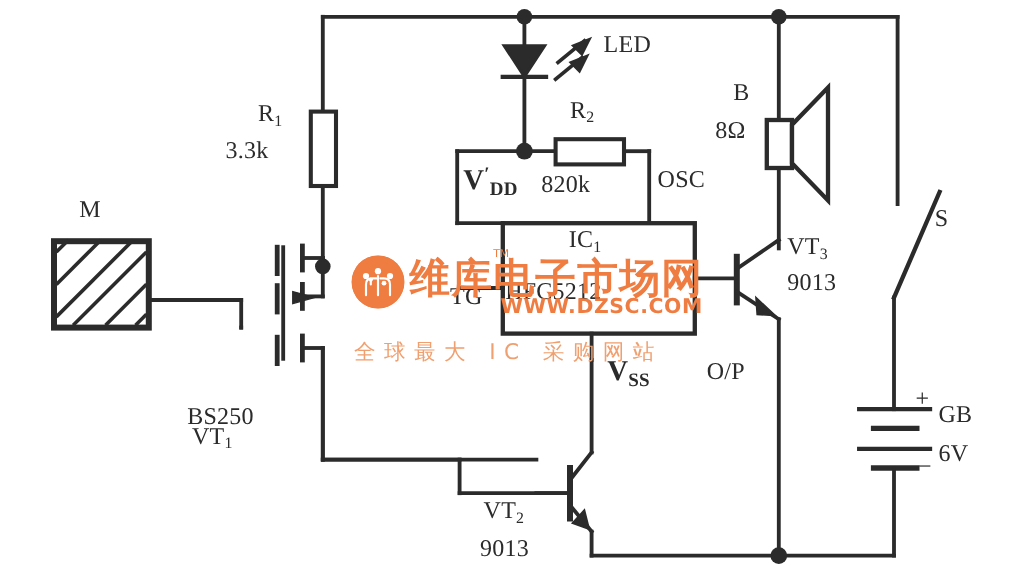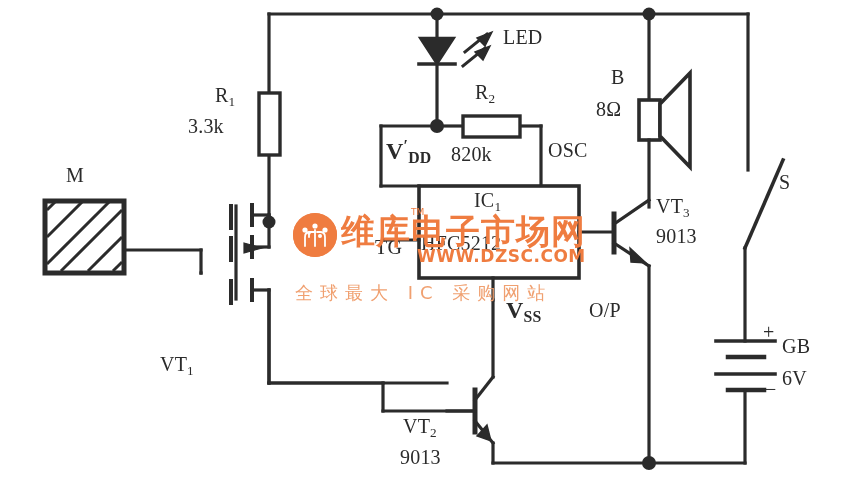--- a/index.html
+++ b/index.html
@@ -277,20 +277,21 @@
 
   <div class="lbl mid" style="left:506px; top:298px;"><span>V</span><sub>SS</sub></div>
 
   <div class="lbl big" style="left:611px; top:67px;">B</div>
   <div class="lbl big" style="left:596px; top:99px;">8Ω</div>
 
   <div class="lbl big" style="left:656px; top:196px;"><span>VT</span><sub>3</sub></div>
   <div class="lbl big" style="left:656px; top:226px;">9013</div>
 
   <div class="lbl big" style="left:160px; top:306px;margin-top:48px;"><span>VT</span><sub>1</sub></div>
+  <div class="lbl big" style="left:156px; top:337px;">BS250</div>
 
   <div class="lbl big" style="left:403px; top:416px;"><span>VT</span><sub>2</sub></div>
   <div class="lbl big" style="left:400px; top:447px;">9013</div>
 
   <div class="lbl big" style="left:779px; top:172px;">S</div>
 
   <div class="lbl big" style="left:763px; top:322px;">+</div>
   <div class="lbl big" style="left:782px; top:336px;">GB</div>
   <div class="lbl big" style="left:782px; top:368px;">6V</div>
   <div class="lbl big" style="left:765px; top:379px;">−</div>

